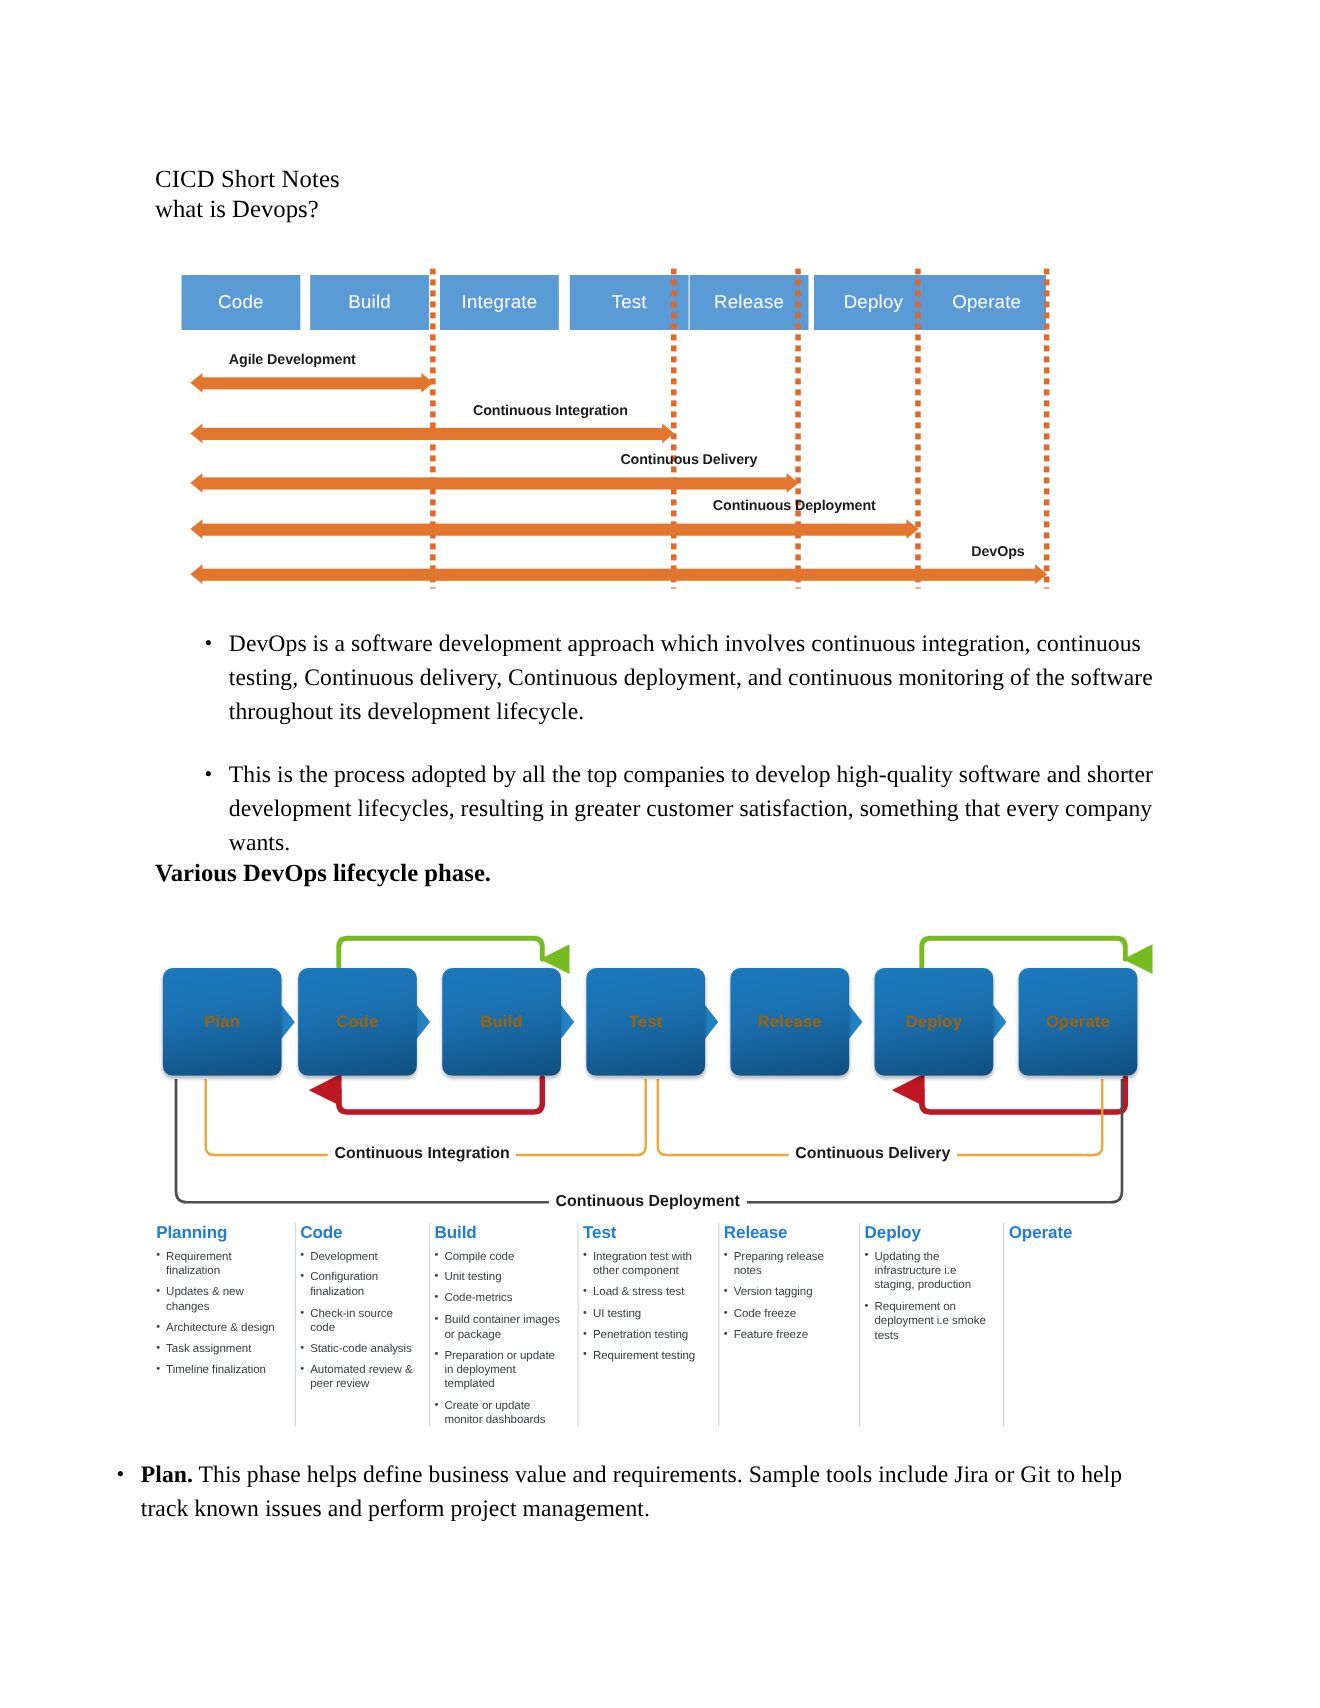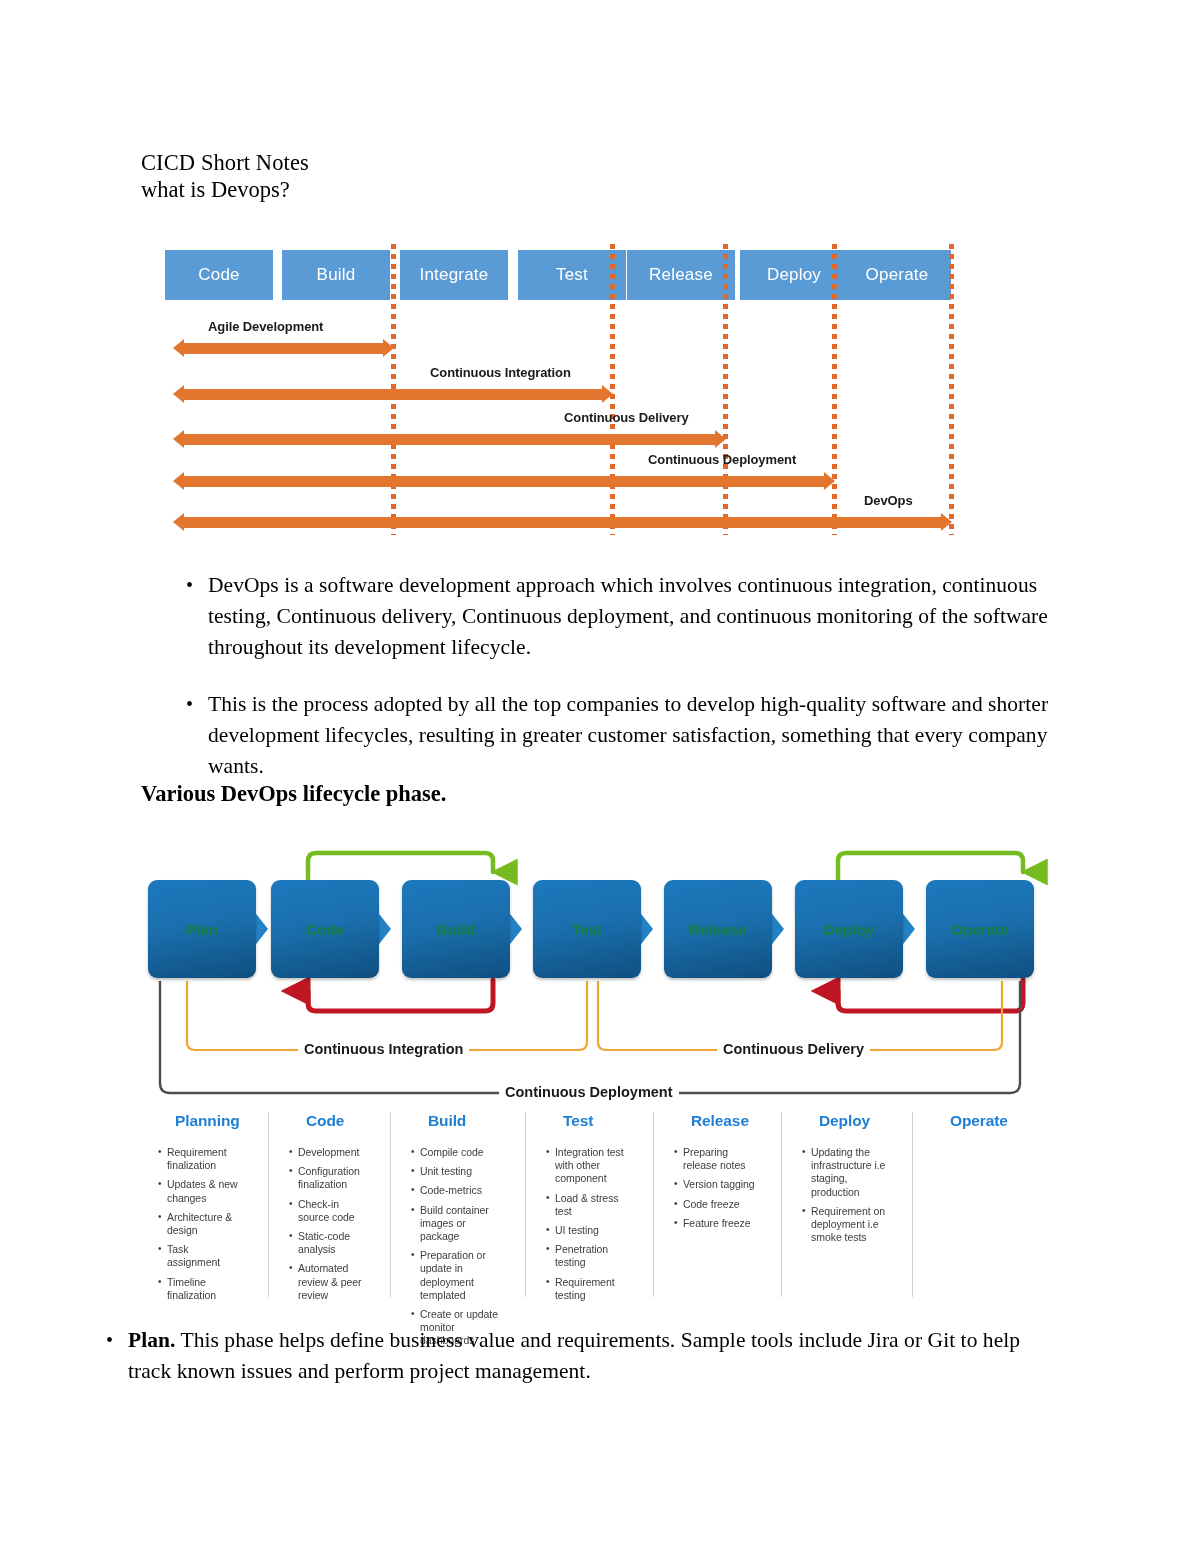--- a/index.html
+++ b/index.html
@@ -169,21 +169,21 @@
     border-bottom: 43px solid transparent;
     border-left: 34px solid #2382c4;
     z-index: 0;
   }
   .stage .label {
     position: absolute;
     inset: 0;
     display: flex;
     align-items: center;
     justify-content: center;
-    color: #15803d;
+    color: #a16207;
     font-family: "Liberation Sans", sans-serif;
     font-size: 15px;
     font-weight: bold;
     z-index: 3;
     letter-spacing: .2px;
   }
 
   .loop-svg {
     position: absolute;
     left: 0; top: 0;
@@ -217,25 +217,24 @@
     padding: 0 10px 0 4px;
     box-sizing: border-box;
   }
   .phase-col + .phase-col { border-left: 1px solid #cfd4d9; }
   .phase-col .phase-title {
     color: #1e7fd4;
     font-size: 15.5px;
     font-weight: bold;
     margin-bottom: 6px;
     letter-spacing: -.1px;
-    margin-left: 33px;
   }
   .phase-col ul {
     list-style: none;
-    margin: 16px;
+    margin: 0;
     padding: 0;
   }
   .phase-col li {
     position: relative;
     padding-left: 9px;
     font-size: 10.5px;
     line-height: 13.2px;
     color: #3c4043;
     margin-bottom: 6px;
     letter-spacing: -.05px;
@@ -294,21 +293,21 @@
       <div class="head-r"></div>
     </div>
 
     <div class="d1-label" style="left:483px;top:212px;">Continuous Deployment</div>
     <div class="d1-arrow" style="left:8px;top:232px;width:662px;">
       <div class="head-l"></div>
       <div class="shaft"></div>
       <div class="head-r"></div>
     </div>
 
-    <div class="d1-label" style="left:699px;top:253px;">DevOps</div>
+    <div class="d1-label" style="left:718px;top:253px;">DevOps</div>
     <div class="d1-arrow" style="left:8px;top:273px;width:779px;">
       <div class="head-l"></div>
       <div class="shaft"></div>
       <div class="head-r"></div>
     </div>
   </div>
 
   <div id="intro-bullets" class="bullet-block">
     <div class="bullet-row">
       <div class="bullet-dot">•</div>

